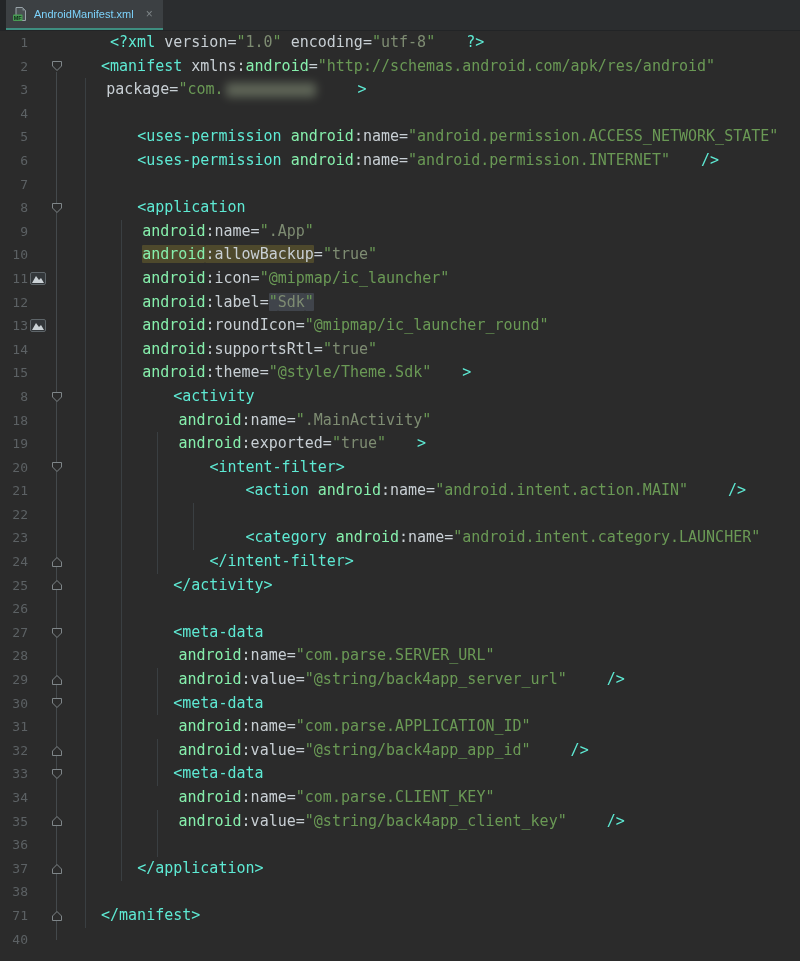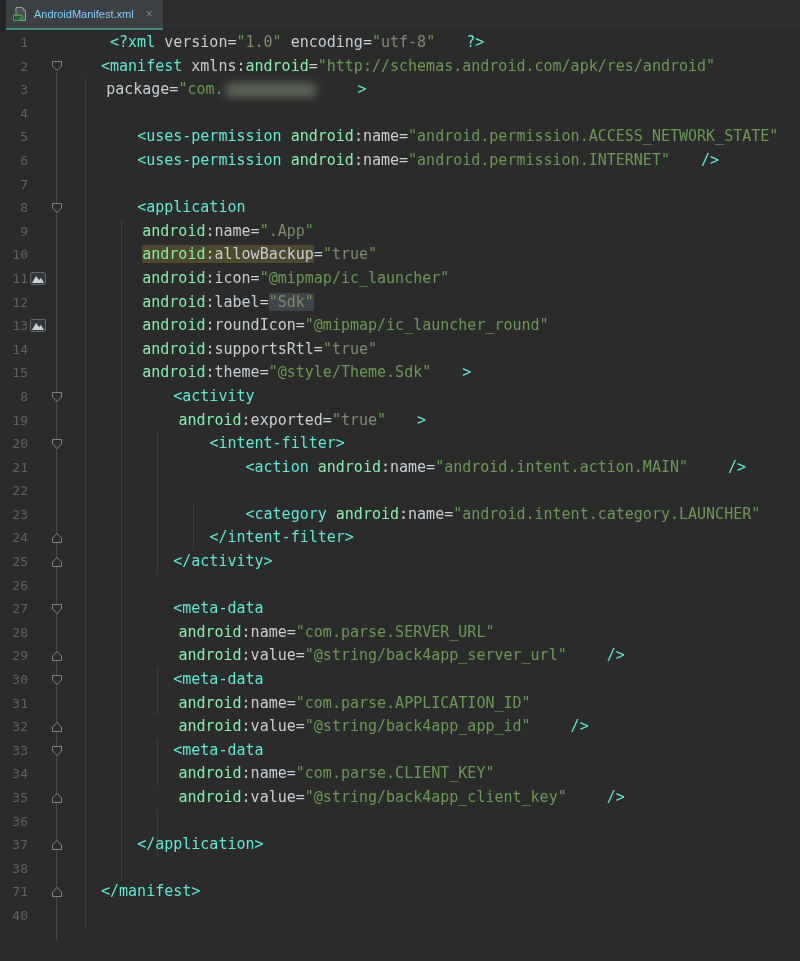--- a/index.html
+++ b/index.html
@@ -104,20 +104,21 @@
       <div class="line"><div class="gutter"><span class="lnum">12</span><span class="slot"></span><span class="slot"></span></div><div class="codetext"><span class="tk-pln">        </span><span class="tk-n">android</span><span class="tk-a">:label=</span><span class="tk-v hl-r">"</span><span class="tk-d hl-r">Sdk</span><span class="tk-v hl-r">"</span></div></div>
       <div class="line"><div class="gutter"><span class="lnum">13</span><span class="slot"><svg width="16" height="13" viewBox="0 0 16 13">
               <rect x="0.5" y="0.5" width="15" height="12" rx="1.5" fill="#33373A" stroke="#5E6569" stroke-width="1"></rect>
               <polygon points="2,11 6,4 9,8 11,6 14,11" fill="#CBD2D6"></polygon>
             </svg></span><span class="slot"></span></div><div class="codetext"><span class="tk-pln">        </span><span class="tk-n">android</span><span class="tk-a">:roundIcon=</span><span class="tk-v">"@mipmap/ic_launcher_round"</span></div></div>
       <div class="line"><div class="gutter"><span class="lnum">14</span><span class="slot"></span><span class="slot"></span></div><div class="codetext"><span class="tk-pln">        </span><span class="tk-n">android</span><span class="tk-a">:supportsRtl=</span><span class="tk-v">"</span><span class="tk-d">true</span><span class="tk-v">"</span></div></div>
       <div class="line"><div class="gutter"><span class="lnum">15</span><span class="slot"></span><span class="slot"></span></div><div class="codetext"><span class="tk-pln">        </span><span class="tk-n">android</span><span class="tk-a">:theme=</span><span class="tk-v">"@style/Theme.Sdk"</span><span class="tk-t">&gt;</span></div></div>
       <div class="line"><div class="gutter"><span class="lnum">8</span><span class="slot"></span><span class="slot"><svg width="12" height="12" viewBox="0 0 12 12">
               <polygon points="1.5,1.5 10.5,1.5 10.5,6 6,10.5 1.5,6" fill="#2B2B2B" stroke="#7F8689" stroke-width="1"></polygon>
             </svg></span></div><div class="codetext"><span class="tk-pln">        </span><span class="tk-t">&lt;activity</span></div></div>
+      <div class="line"><div class="gutter"><span class="lnum">18</span><span class="slot"></span><span class="slot"></span></div><div class="codetext"><span class="tk-pln">            </span><span class="tk-n">android</span><span class="tk-a">:name=</span><span class="tk-v">"</span><span class="tk-d">.MainActivity</span><span class="tk-v">"</span></div></div>
       <div class="line"><div class="gutter"><span class="lnum">19</span><span class="slot"></span><span class="slot"></span></div><div class="codetext"><span class="tk-pln">            </span><span class="tk-n">android</span><span class="tk-a">:exported=</span><span class="tk-v">"</span><span class="tk-d">true</span><span class="tk-v">"</span><span class="tk-t">&gt;</span></div></div>
       <div class="line"><div class="gutter"><span class="lnum">20</span><span class="slot"></span><span class="slot"><svg width="12" height="12" viewBox="0 0 12 12">
               <polygon points="1.5,1.5 10.5,1.5 10.5,6 6,10.5 1.5,6" fill="#2B2B2B" stroke="#7F8689" stroke-width="1"></polygon>
             </svg></span></div><div class="codetext"><span class="tk-pln">            </span><span class="tk-t">&lt;intent-filter&gt;</span></div></div>
       <div class="line"><div class="gutter"><span class="lnum">21</span><span class="slot"></span><span class="slot"></span></div><div class="codetext"><span class="tk-pln">                </span><span class="tk-t">&lt;action </span><span class="tk-n">android</span><span class="tk-a">:name=</span><span class="tk-v">"android.intent.action.MAIN"</span><span class="tk-t"> /&gt;</span></div></div>
       <div class="line"><div class="gutter"><span class="lnum">22</span><span class="slot"></span><span class="slot"></span></div><div class="codetext"></div></div>
       <div class="line"><div class="gutter"><span class="lnum">23</span><span class="slot"></span><span class="slot"></span></div><div class="codetext"><span class="tk-pln">                </span><span class="tk-t">&lt;category </span><span class="tk-n">android</span><span class="tk-a">:name=</span><span class="tk-v">"android.intent.category.LAUNCHER"</span><span class="tk-t"> /&gt;</span></div></div>
       <div class="line"><div class="gutter"><span class="lnum">24</span><span class="slot"></span><span class="slot"><svg width="12" height="12" viewBox="0 0 12 12">
               <polygon points="6,1.5 10.5,6 10.5,10.5 1.5,10.5 1.5,6" fill="#2B2B2B" stroke="#7F8689" stroke-width="1"></polygon>
             </svg></span></div><div class="codetext"><span class="tk-pln">            </span><span class="tk-t">&lt;/intent-filter&gt;</span></div></div>

